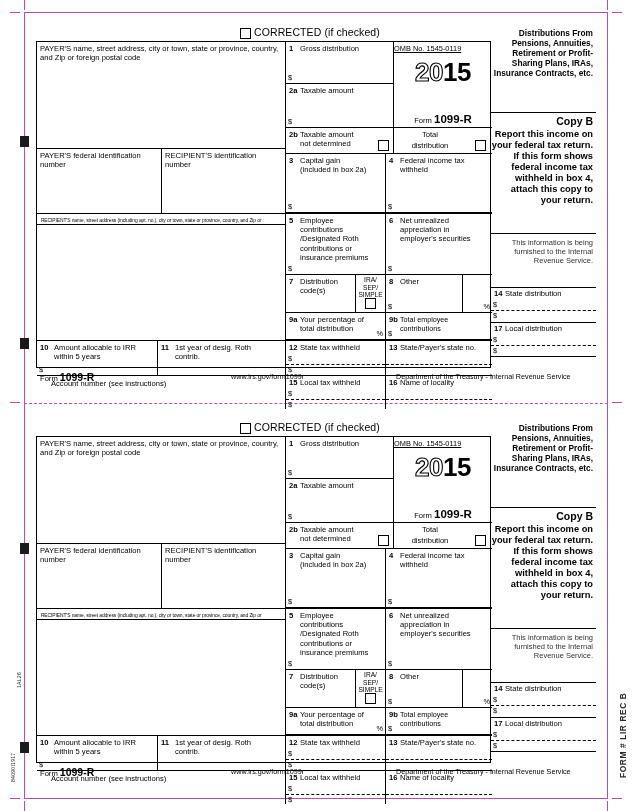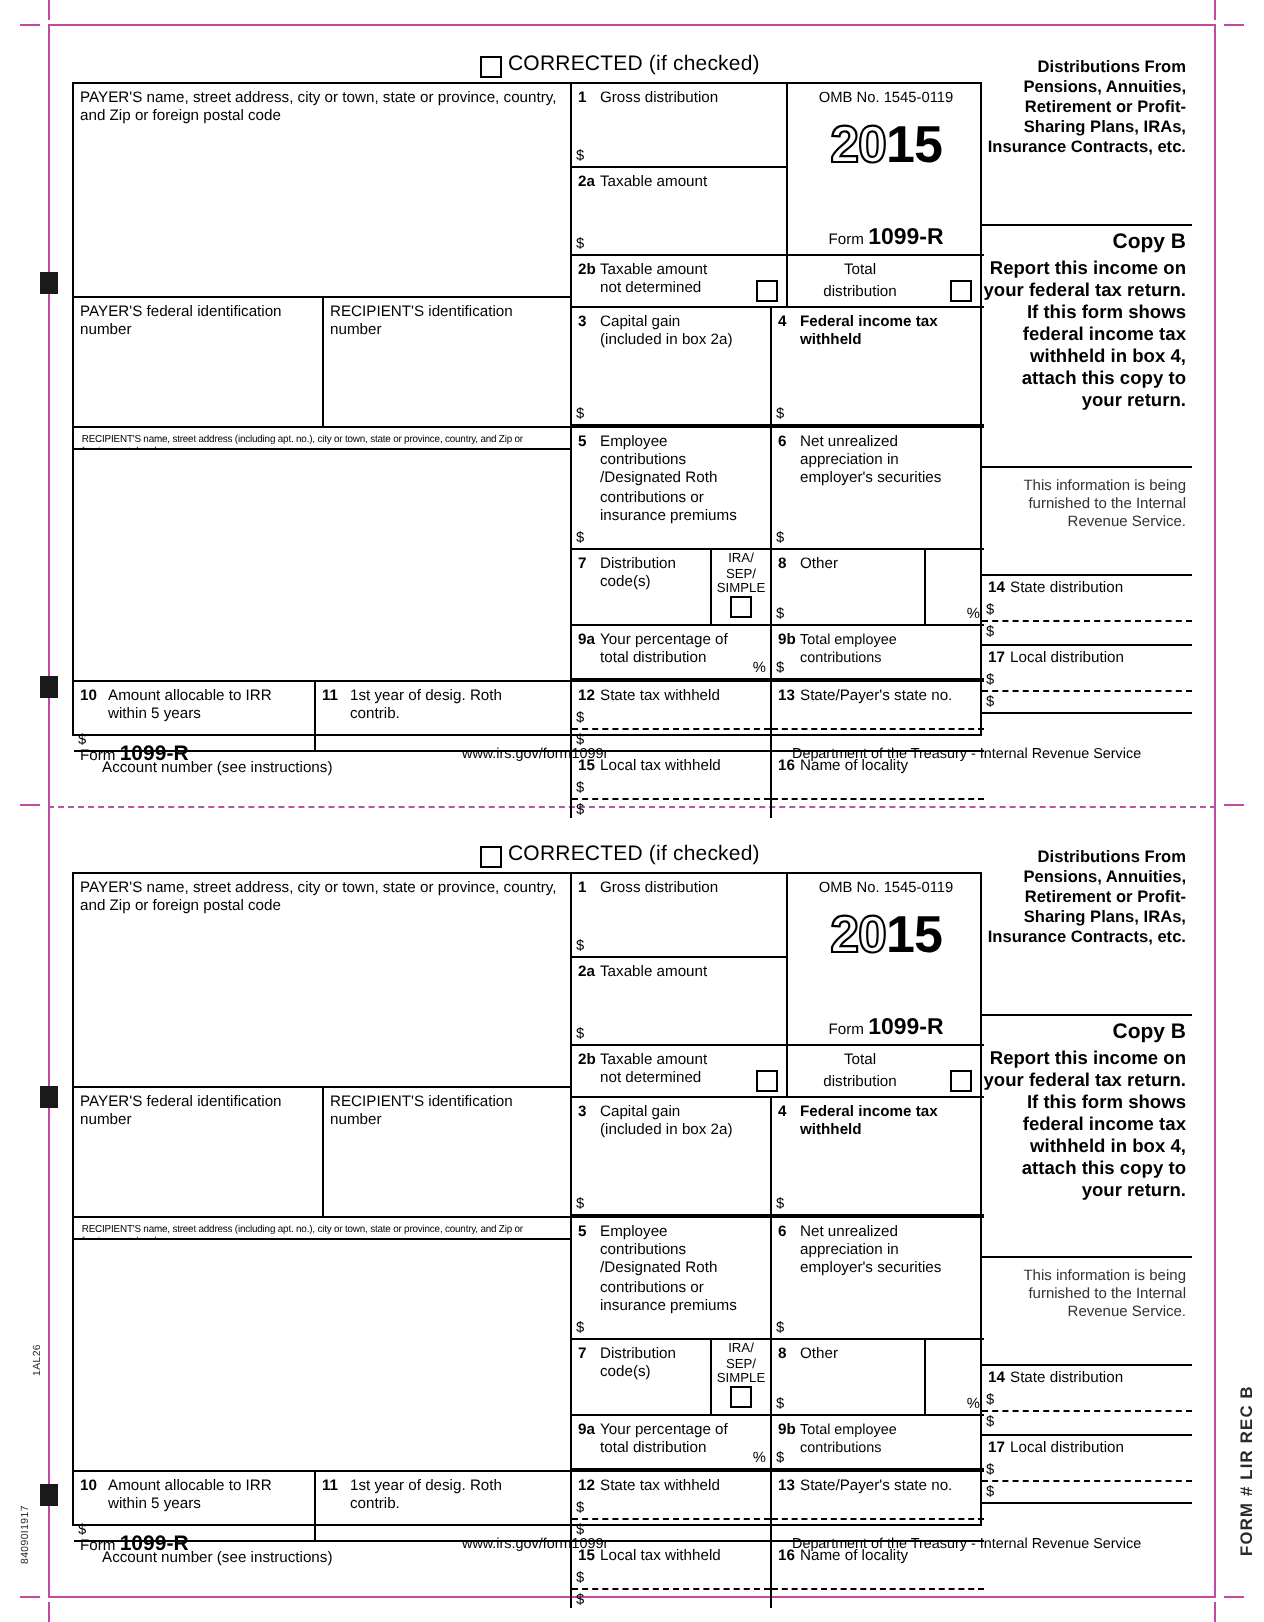--- a/index.html
+++ b/index.html
@@ -34,32 +34,32 @@
   .grid{position:relative;border:1.1px solid #000;box-sizing:border-box;width:455px;}
   .rt{position:absolute;left:455px;top:0;width:105px;}
 
   .cell{position:absolute;box-sizing:border-box;overflow:hidden;}
   .bl{border-left:1.1px solid #000;}
   .bt{border-top:1.1px solid #000;}
   .bb{border-bottom:1.1px solid #000;}
   .thick{border-width:1.6px;}
 
   .lbl{font-size:7.6px;line-height:9.2px;}
-  .b{font-weight:bold;}
+  .b{font-weight:normal;}
   .pad{padding:2px 3px 0 3px;}
   .num{position:absolute;left:3px;top:2px;font-size:7.6px;font-weight:bold;}
   .txt{position:absolute;left:14px;top:2px;font-size:7.6px;line-height:9.2px;right:12px;}
   .dollar{position:absolute;left:2px;font-size:7.4px;}
   .pct{position:absolute;font-size:7.4px;}
   .dash{position:absolute;border-top:1px dashed #000;left:0;right:0;}
 
   .tinylbl{font-size:5.1px;line-height:6px;letter-spacing:-.1px;transform:scaleX(.97);transform-origin:left center;}
 
   
-  .omb{position:absolute;top:2px;left:0;right:0;text-align:center;font-size:7.4px;}
+  .omb{position:absolute;top:2px;left:0;right:0;text-align:left;font-size:7.4px;text-decoration:underline;}
   .year{position:absolute;left:0;right:0;top:17px;text-align:center;font-size:26px;font-weight:bold;line-height:26px;letter-spacing:-.5px;}
   .year .hollow{color:#fff;-webkit-text-stroke:1.1px #000;text-shadow:0 0 0 #000;}
   .formno{position:absolute;left:0;right:0;bottom:2px;text-align:center;font-size:7.6px;}
   .formno .big{font-size:11.5px;font-weight:bold;}
 
   
   .rblk{position:absolute;right:3px;text-align:right;}
   .rblk.t1{font-size:8.3px;line-height:10.1px;font-weight:bold;}
   .rblk.t2{font-size:9.3px;line-height:11px;font-weight:bold;}
   .rblk.t3{font-size:7.5px;line-height:9.2px;color:#333;}

